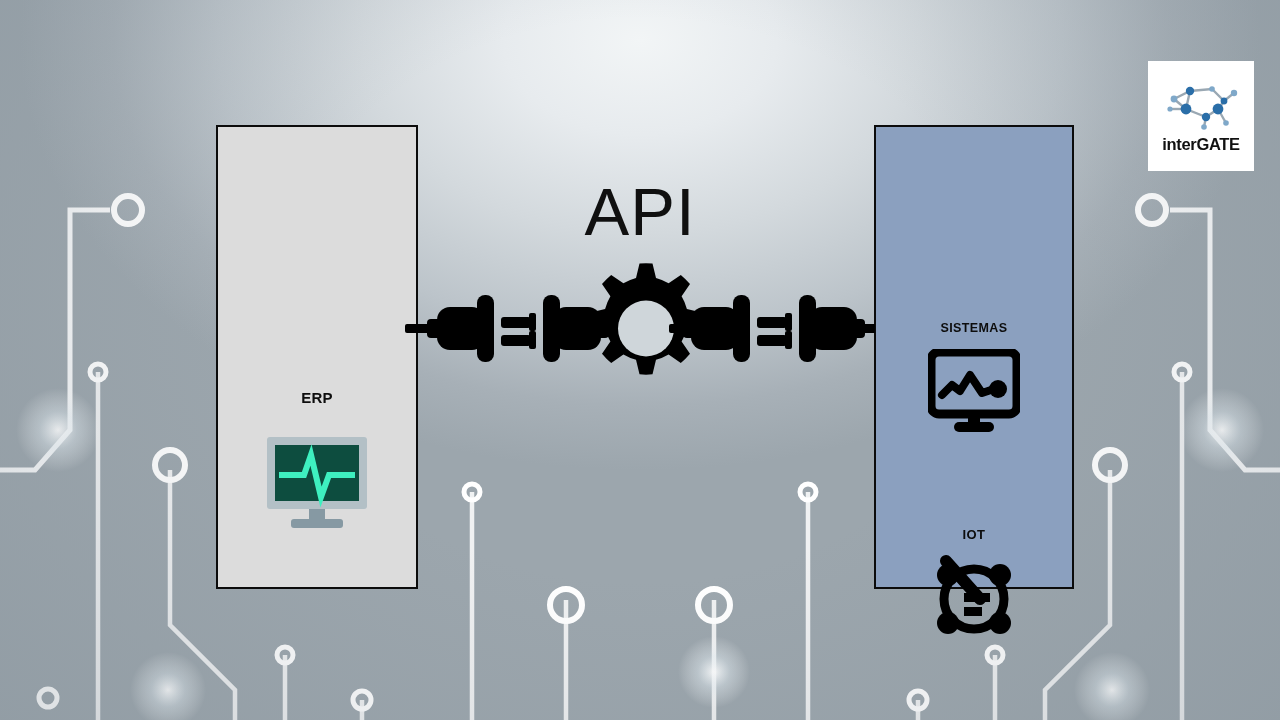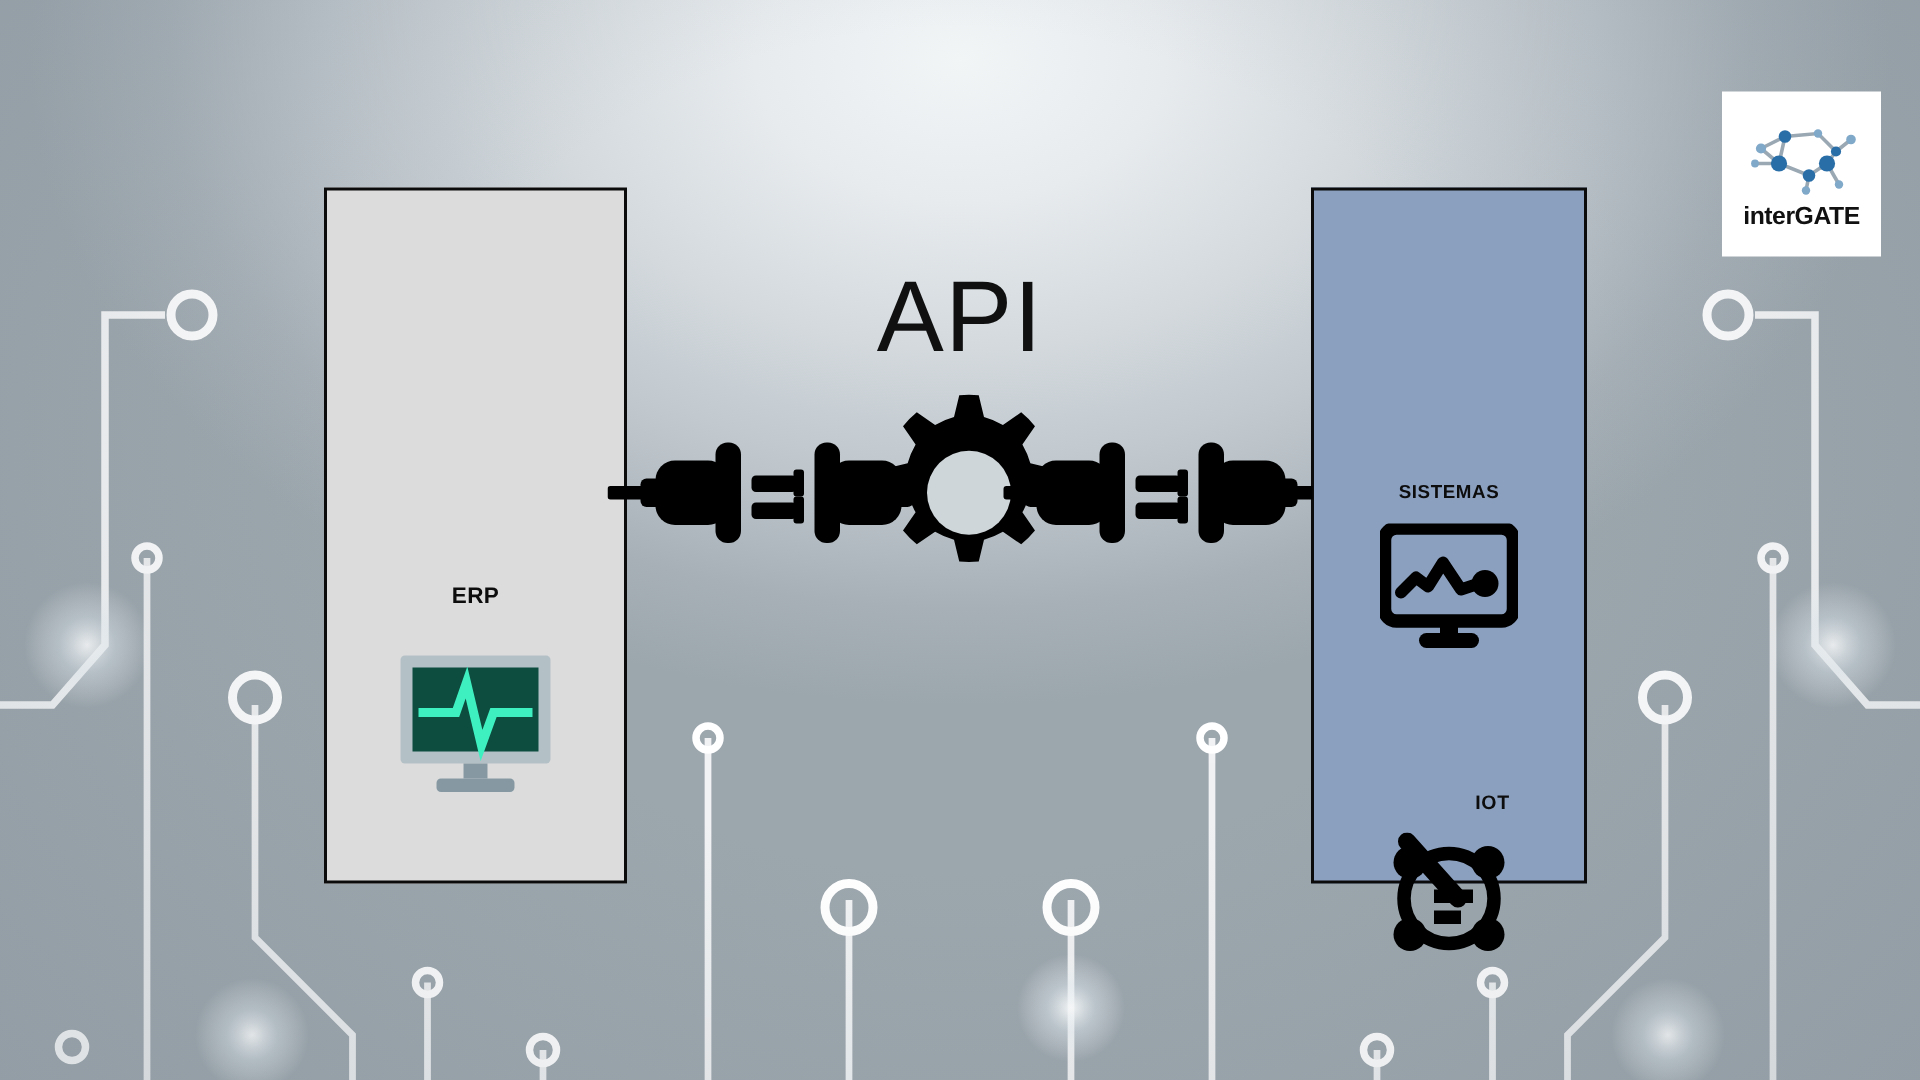--- a/index.html
+++ b/index.html
@@ -44,35 +44,35 @@
   .panel-erp {
     left: 216px;
     top: 125px;
     width: 202px;
     height: 464px;
     background: #dcdcdc;
   }
   .panel-right {
     left: 874px;
     top: 125px;
-    width: 184px;
+    width: 200px;
     height: 464px;
     background: #8ba0bf;
   }
 
   .panel-label {
     position: absolute;
     width: 100%;
     text-align: center;
     font-weight: bold;
     color: #0d0d0d;
   }
   .lbl-erp   { top: 262px; font-size: 15px; letter-spacing: .3px; }
   .lbl-sist  { top: 194px; font-size: 12.5px; letter-spacing: .4px; }
-  .lbl-iot   { top: 400px; font-size: 13px; letter-spacing: .4px; padding-left: 29px; }
+  .lbl-iot   { top: 400px; font-size: 13px; letter-spacing: .4px; }
 
   .icon-box { position: absolute; left: 0; width: 100%; display: flex; justify-content: center; }
   .ic-erp   { top: 308px; }
   .ic-sist  { top: 222px; }
   .ic-iot   { top: 428px; }
 
   
   .api-title {
     position: absolute;
     left: 0; right: 0;

